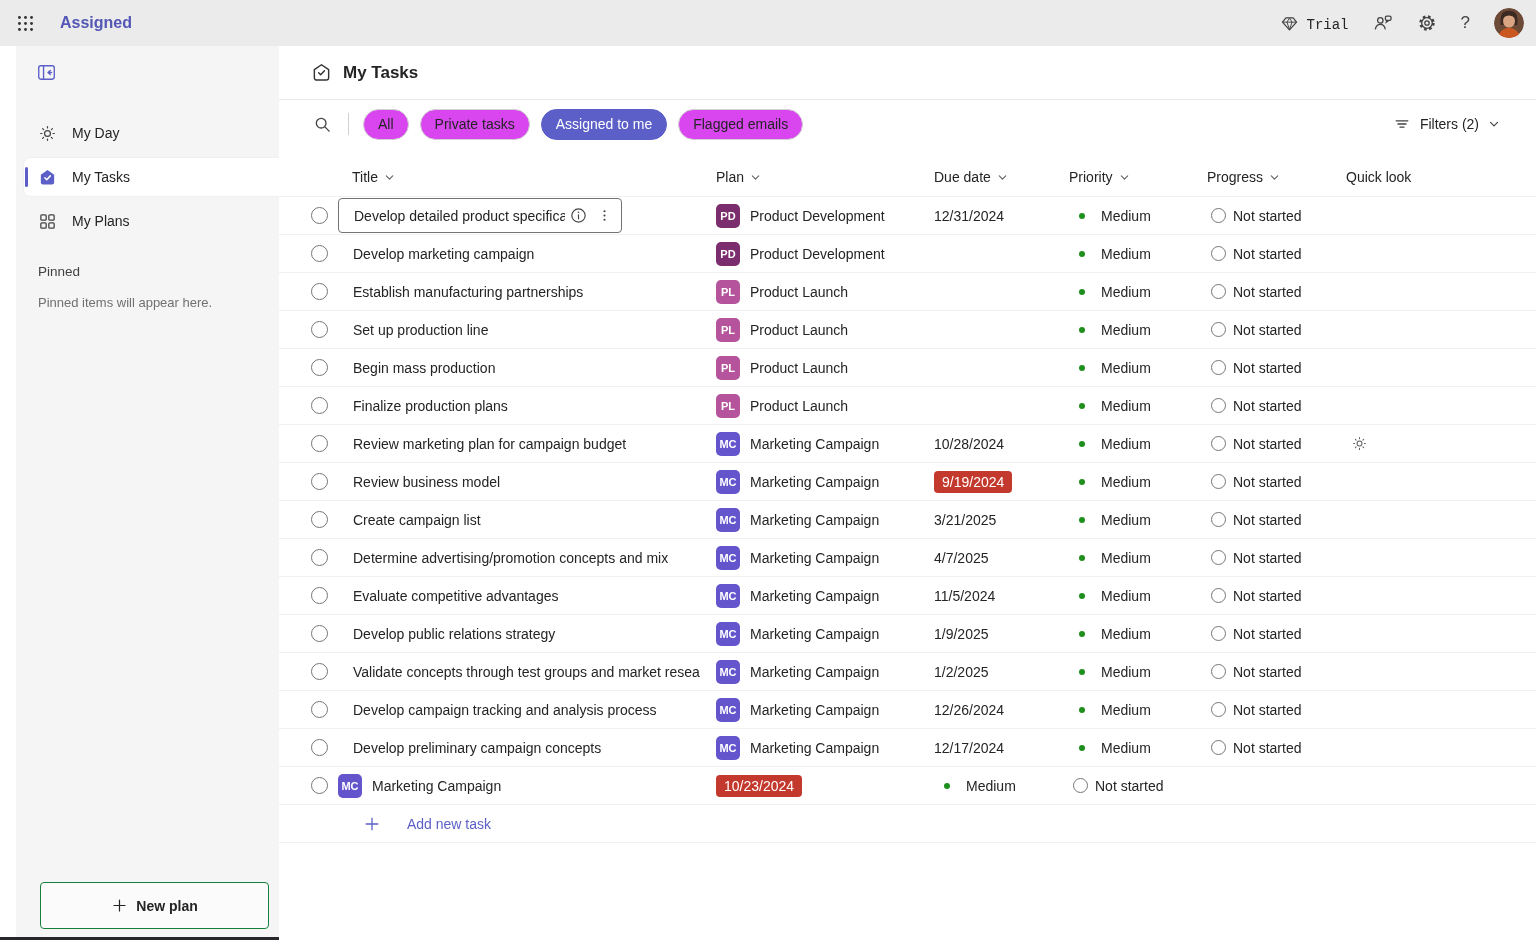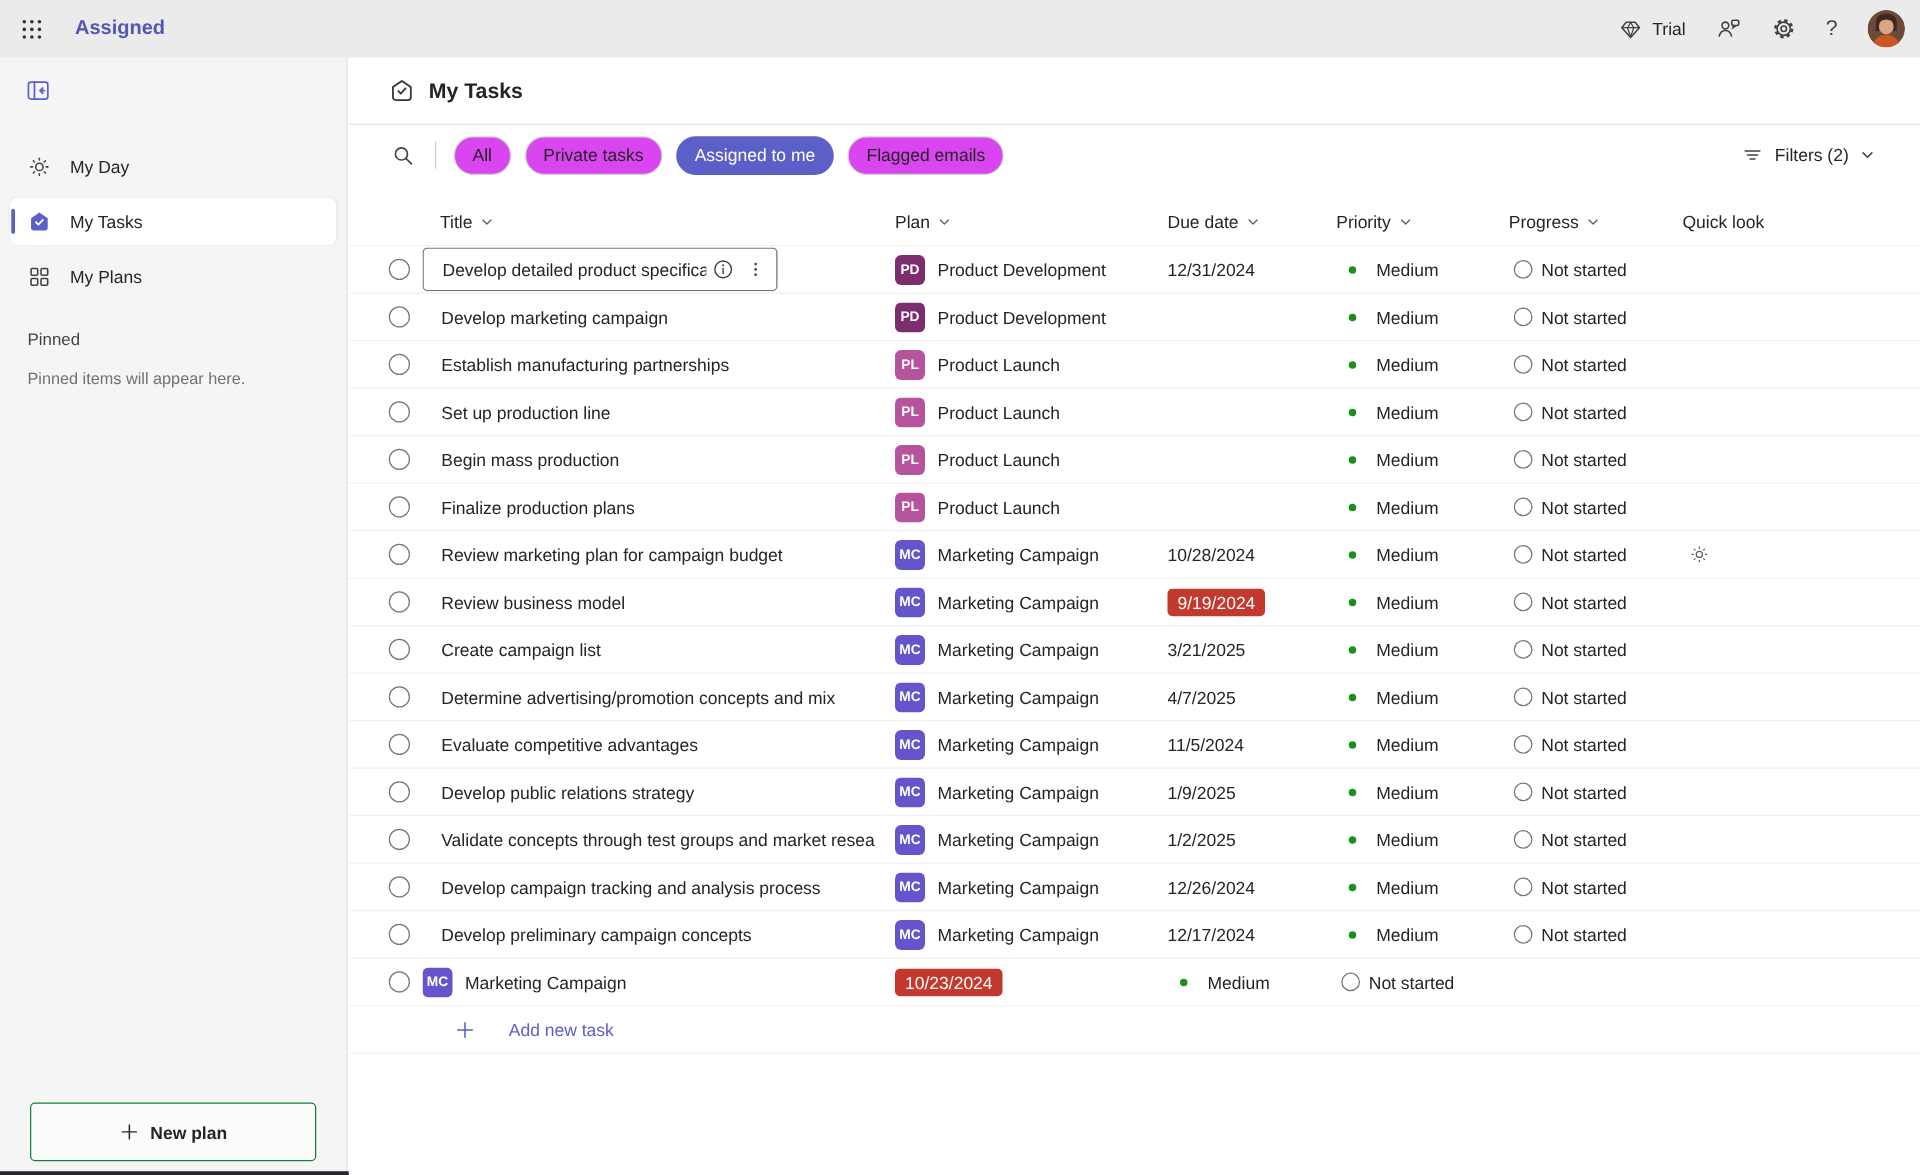--- a/index.html
+++ b/index.html
@@ -10,27 +10,27 @@
     position:relative; overflow:hidden;
   }
   svg { display:block; }
 
   
   .topbar { position:absolute; top:0; left:0; right:0; height:46px; background:#ebebeb;
     display:flex; align-items:center; z-index:10; }
   .waffle-btn { width:50px; height:46px; display:flex; align-items:center; justify-content:center; cursor:pointer; }
   .app-title { color:#5356b5; font-size:16px; font-weight:600; margin-left:10px; }
   .topbar-right { margin-left:auto; display:flex; align-items:center; gap:24px; padding-right:12px; }
-  .trial { display:flex; align-items:center; gap:8px; color:#242424; }
+  .trial { display:flex; align-items:flex-end; gap:8px; color:#242424;font-family:Liberation Mono, monospace; }
   .tb-icon { display:flex; align-items:center; justify-content:center; cursor:pointer; }
   .help-glyph { font-size:17px; color:#424242; font-weight:400; cursor:pointer; }
   .avatar { width:30px; height:30px; border-radius:50%; overflow:hidden; cursor:pointer; }
 
   
-  .sidebar { position:absolute; top:46px; left:0; width:278px; bottom:0; background:#f5f5f5;
+  .sidebar { position:absolute; top:46px; left:16px; width:278px; bottom:0; background:#f5f5f5;
     border-right:1px solid #e0e0e0; }
   .collapse-btn { margin:16px 0 0 20px; width:22px; height:22px; cursor:pointer; }
   .nav { margin-top:30px; }
   .nav-item { position:relative; height:38px; margin:0 8px 6px 8px; border-radius:6px;
     display:flex; align-items:center; gap:15px; padding-left:14px; cursor:pointer; }
   .nav-item .nav-label { font-size:14px; color:#242424; }
   .nav-item.selected { background:#fff; box-shadow:0 0 2px rgba(0,0,0,.08); }
   .nav-item.selected::before { content:""; position:absolute; left:1px; top:9px; bottom:9px;
     width:3px; border-radius:3px; background:#5b5fc7; }
   .nav-item.selected .nav-label { font-weight:400; }

